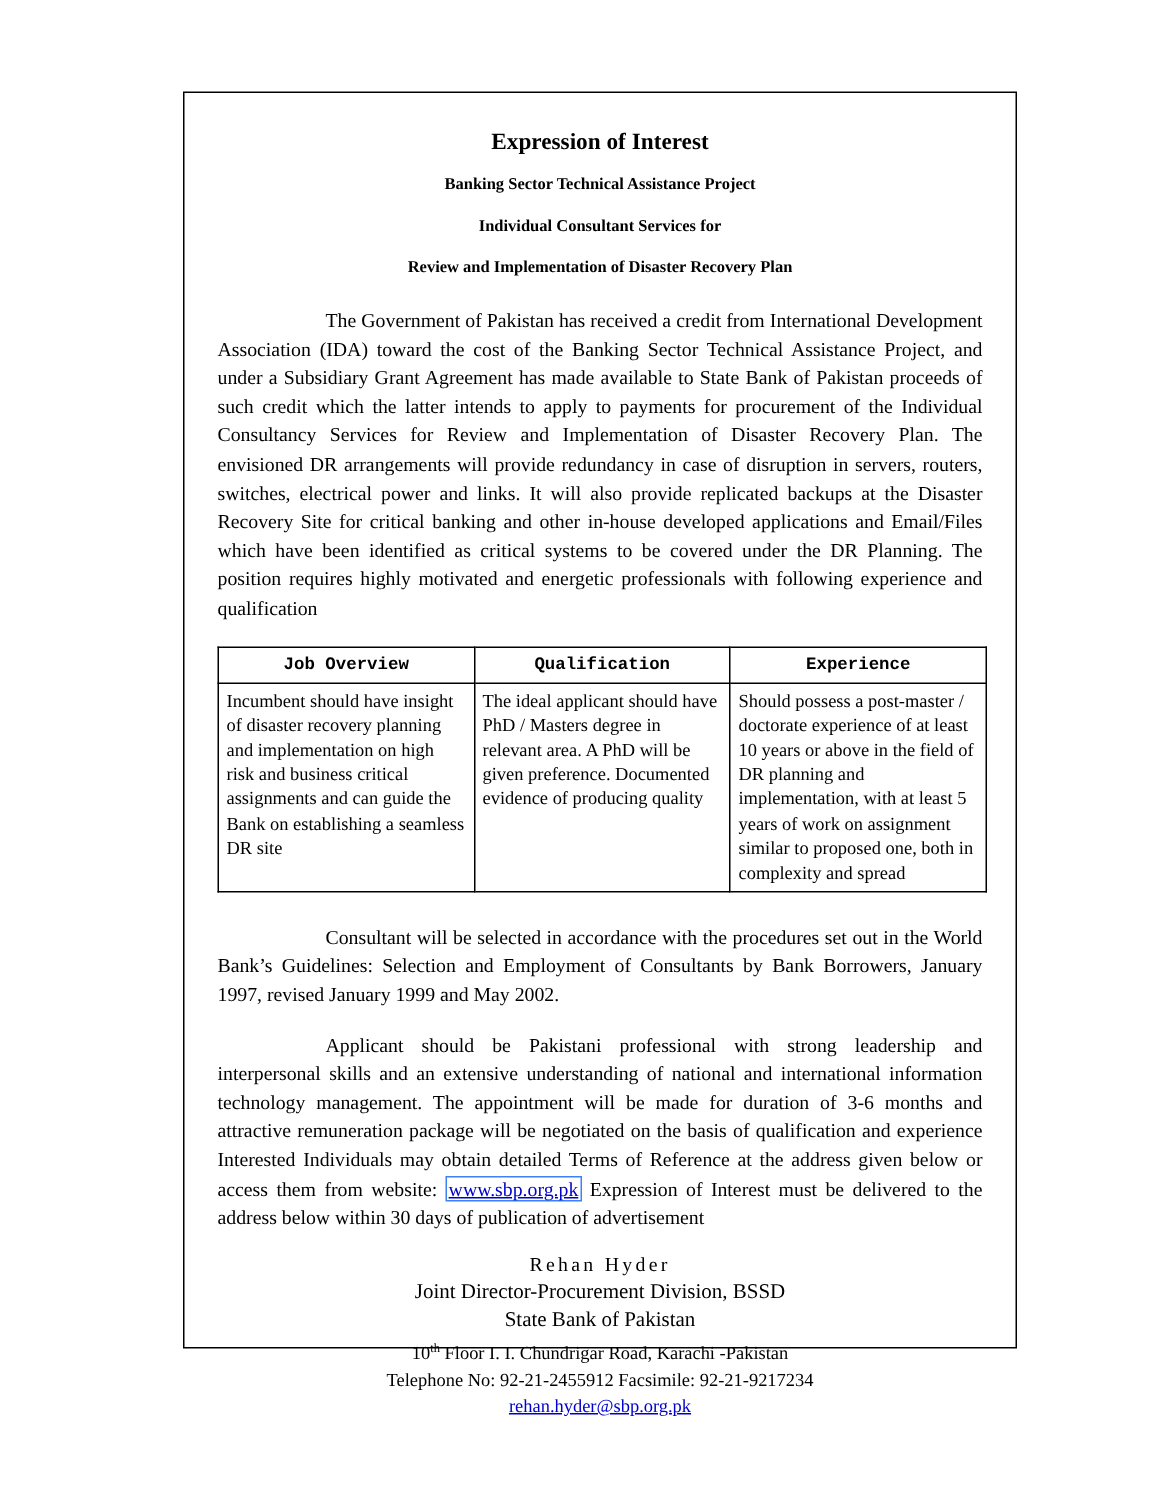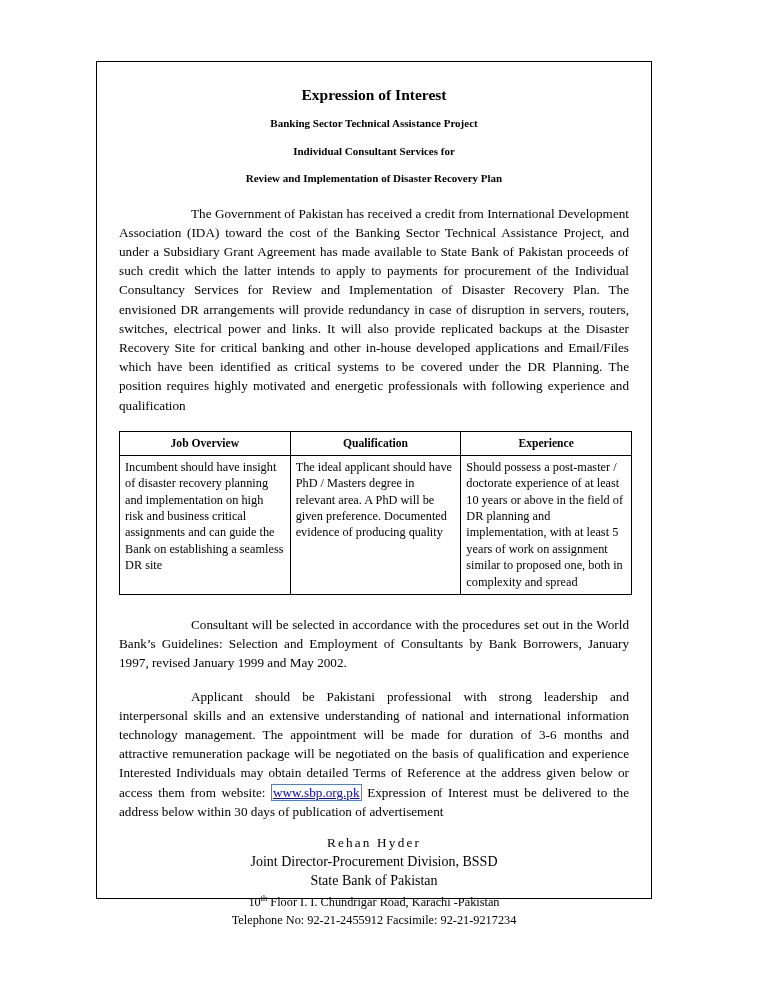--- a/index.html
+++ b/index.html
@@ -9,21 +9,21 @@
   }
   body {
     width: 768px;
     height: 994px;
     font-family: "Liberation Serif", serif;
     color: #000000;
     position: relative;
   }
   .page {
     position: absolute;
-    left: 96px;
+    left: 122px;
     top: 61px;
     width: 556px;
     height: 838px;
     border: 1px solid #000000;
     box-sizing: border-box;
     padding: 22px 22px 0 22px;
   }
   .inner {
     width: 100%;
   }
@@ -65,20 +65,21 @@
     vertical-align: top;
     padding: 3px 5px 4px 5px;
   }
   table.job-table th {
     text-align: center;
     font-size: 11.6px;
     font-weight: bold;
     line-height: 15px;
     padding-top: 4px;
     padding-bottom: 4px;
+    font-family: Liberation Mono, monospace;
   }
   table.job-table td {
     font-size: 12.3px;
     line-height: 16.4px;
     text-align: left;
   }
   td.c1 { width: 172px; }
   td.c2 { width: 142px; }
   td.c3 { width: 199px; }
   .table-gap { height: 20px; }
@@ -154,16 +155,17 @@
     <div class="para-gap"></div>
 
     <p class="para"><span>Applicant should be Pakistani professional with strong leadership and interpersonal skills and an extensive understanding of national and international information technology management. The appointment will be made for duration of 3-6 months and attractive remuneration package will be negotiated on the basis of qualification and experience Interested Individuals may obtain detailed Terms of Reference at the address given below or access them from website:</span> <a class="link link-boxed" href="#">www.sbp.org.pk</a> <span>Expression of Interest must be delivered to the address below within 30 days of publication of advertisement</span></p>
 
     <div class="signature">
       <div class="sig-name">Rehan Hyder</div>
       <div class="sig-line">Joint Director-Procurement Division, BSSD</div>
       <div class="sig-line">State Bank of Pakistan</div>
       <div class="sig-small"><span>10</span><sup>th</sup><span> Floor I. I.  Chundrigar Road, Karachi -Pakistan</span></div>
       <div class="sig-small">Telephone No: 92-21-2455912 Facsimile: 92-21-9217234</div>
+      <div class="sig-small"><a class="link" href="#">rehan.hyder@sbp.org.pk</a></div>
     </div>
 
   </div>
 </div>
 
 </body></html>

